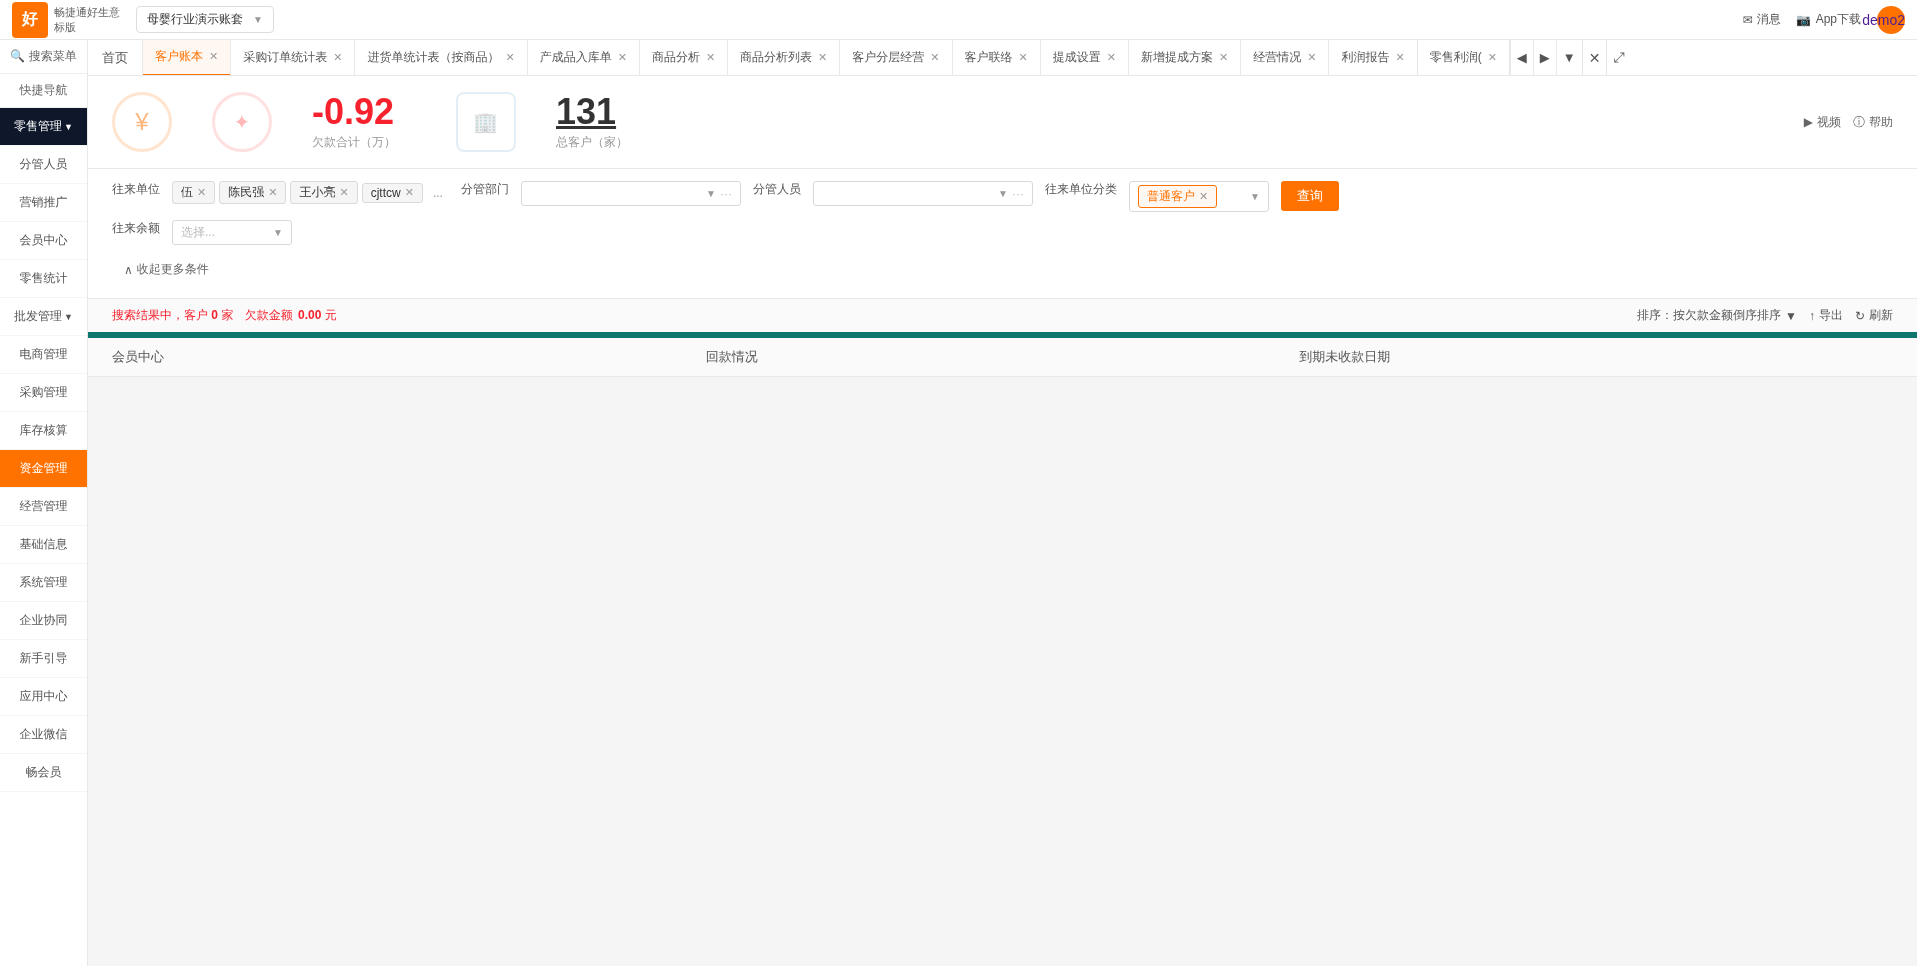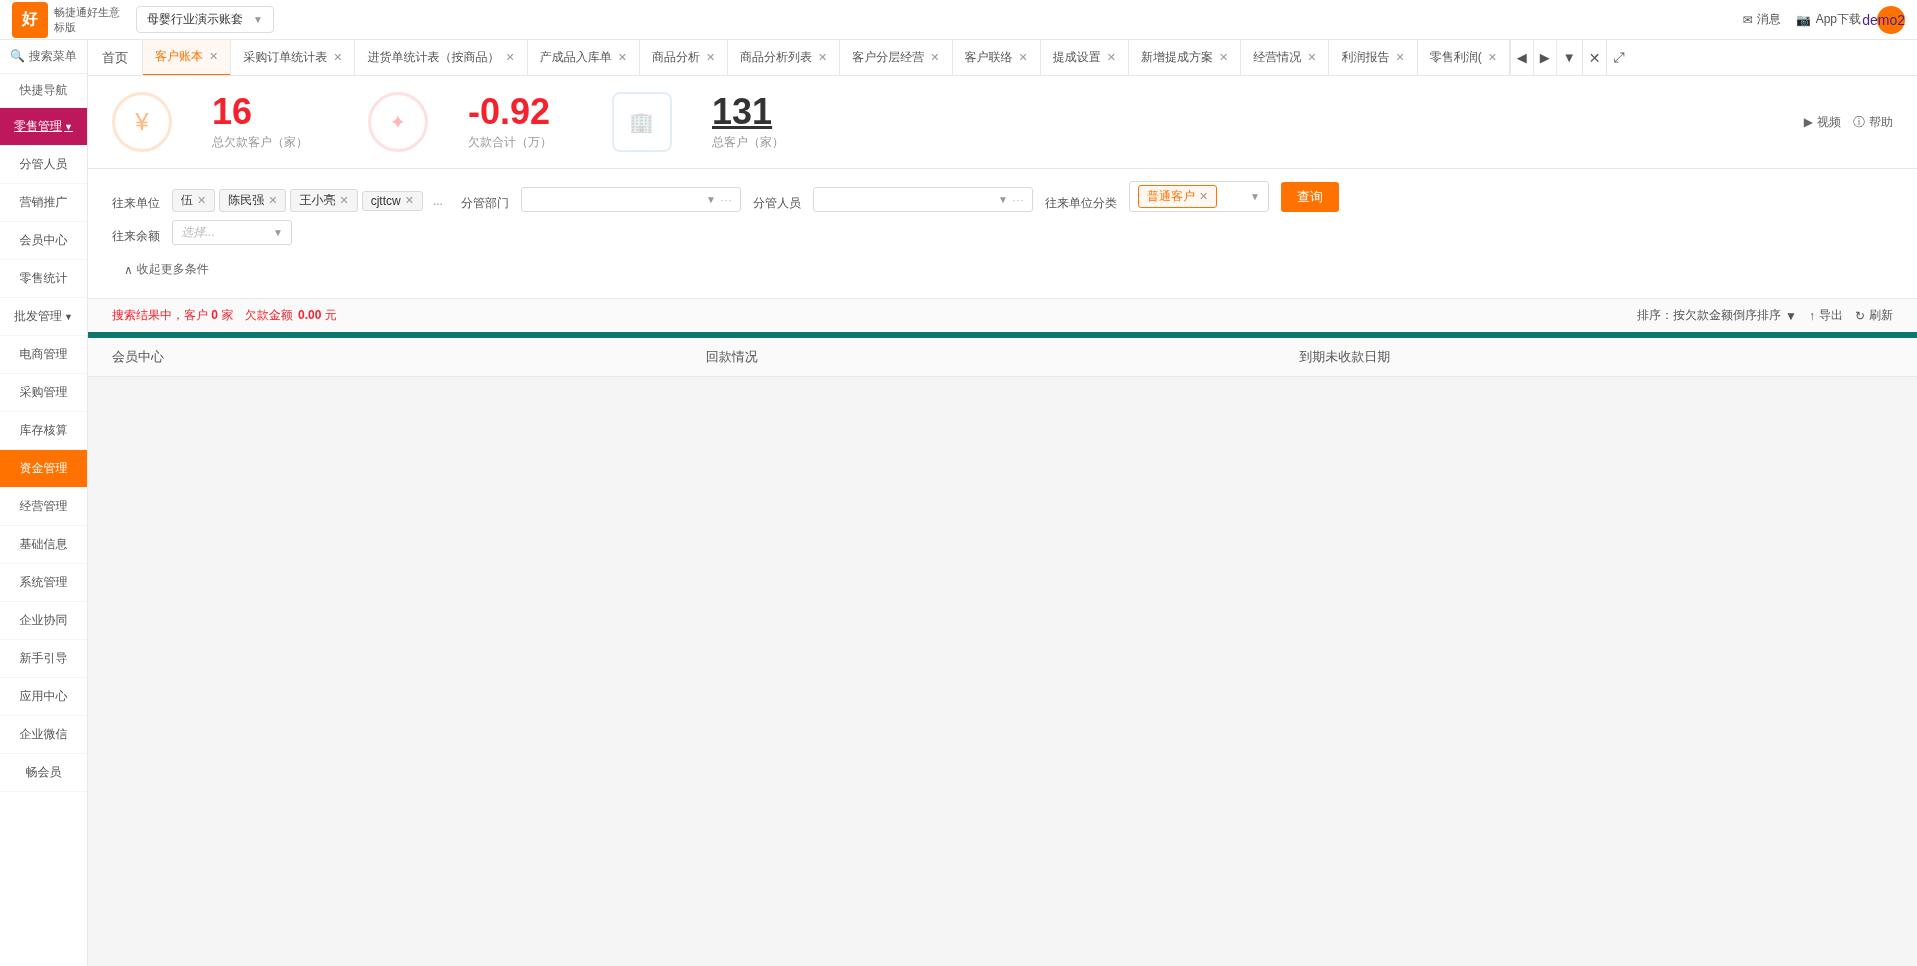--- a/index.html
+++ b/index.html
@@ -27,35 +27,35 @@
     .tab-item { display: flex; align-items: center; gap: 4px; padding: 0 12px; height: 36px; cursor: pointer; font-size: 12px; color: #555; white-space: nowrap; border-right: 1px solid #e8e8e8; position: relative; flex-shrink: 0; }
     .tab-item.active { color: #ff7200; background: #fff7f2; border-bottom: 2px solid #ff7200; }
     .tab-close { color: #999; margin-left: 2px; font-size: 11px; cursor: pointer; }
     .tab-nav-btn { padding: 0 6px; cursor: pointer; color: #555; border-left: 1px solid #e8e8e8; height: 36px; display: flex; align-items: center; }
 
     
     .sidebar-search { padding: 8px 10px; font-size: 12px; color: #666; cursor: pointer; border-bottom: 1px solid #f0f0f0; text-align: center; }
     .sidebar-quick { padding: 8px 10px; font-size: 12px; color: #666; cursor: pointer; border-bottom: 1px solid #f0f0f0; text-align: center; }
     .sidebar-nav { display: flex; flex-direction: column; }
     .sidebar-item { padding: 10px 8px; text-align: center; font-size: 12px; color: #555; cursor: pointer; border-bottom: 1px solid #f5f5f5; }
-    .sidebar-item.active { background: #be185d; color: white; text-decoration: underline; }
+    .sidebar-item.active { background: #0f172a; color: white; }
     .sidebar-item-with-arrow { display: flex; align-items: center; justify-content: center; gap: 2px; }
 
     
     .stats-section { background: #fff; padding: 16px 24px; display: flex; align-items: center; border-bottom: 1px solid #e8e8e8; position: relative; }
     .stat-block { display: flex; flex-direction: column; align-items: flex-start; padding: 0 40px 0 20px; position: relative; }
     .stat-number-red { font-size: 36px; font-weight: bold; color: #f5222d; line-height: 1; }
     .stat-number-bold { font-size: 36px; font-weight: bold; color: #333; text-decoration: underline; line-height: 1; }
     .stat-label { font-size: 12px; color: #999; margin-top: 4px; }
     .top-right-btns { margin-left: auto; display: flex; gap: 12px; }
     .help-btn { display: flex; align-items: center; gap: 4px; color: #666; font-size: 12px; cursor: pointer; }
 
     
     .filter-section { background: #fff; padding: 12px 24px; border-bottom: 1px solid #e8e8e8; }
-    .filter-row { display: flex; align-items: flex-end; gap: 12px; flex-wrap: wrap; margin-bottom: 8px; }
+    .filter-row { display: flex; align-items: flex-start; gap: 12px; flex-wrap: wrap; margin-bottom: 8px; }
     .filter-label { font-size: 12px; color: #555; white-space: nowrap; }
     .filter-tags { display: flex; align-items: center; gap: 4px; flex-wrap: wrap; }
     .filter-tag { display: flex; align-items: center; gap: 4px; padding: 2px 8px; background: #f5f5f5; border: 1px solid #d9d9d9; border-radius: 3px; font-size: 12px; color: #333; }
     .filter-tag-close { color: #999; cursor: pointer; font-size: 11px; }
     .filter-more { color: #999; cursor: pointer; font-size: 12px; padding: 2px 6px; }
     .filter-select { display: flex; align-items: center; border: 1px solid #d9d9d9; border-radius: 3px; padding: 3px 8px; font-size: 12px; color: #555; cursor: pointer; min-width: 140px; background: #fff; }
     .filter-select-wide { min-width: 220px; }
     .filter-dropdown-arrow { margin-left: auto; color: #999; font-size: 10px; }
     .collapse-btn { display: flex; align-items: center; gap: 4px; color: #666; font-size: 12px; cursor: pointer; margin: 0 auto; padding: 4px 12px; }
 
@@ -256,24 +256,20 @@
         <div class="tab-nav-btn" style="font-size:14px;">⤢</div>
       </div>
 
       <div class="main-content">
 
         <div class="stats-section">
 
           <div style="width:60px;height:60px;border-radius:50%;border:3px solid #ffcca0;display:flex;align-items:center;justify-content:center;margin-right:20px;opacity:0.5;">
             <span style="color:#ff7200;font-size:24px;">¥</span>
           </div>
-          <div class="stat-block">
-            <div class="stat-number-red">16</div>
-            <div class="stat-label">总欠款客户（家）</div>
-          </div>
 
           <div style="width:60px;height:60px;border-radius:50%;border:3px solid #ffb3b3;display:flex;align-items:center;justify-content:center;margin:0 20px;opacity:0.4;position:relative;">
             <span style="color:#ff4d4f;font-size:20px;">✦</span>
           </div>
           <div class="stat-block">
             <div class="stat-number-red">-0.92</div>
             <div class="stat-label">欠款合计（万）</div>
           </div>
 
           <div style="width:60px;height:60px;border-radius:8px;border:2px solid #b8d4e8;display:flex;align-items:center;justify-content:center;margin:0 20px;opacity:0.4;">
@@ -339,21 +335,21 @@
                 <span>普通客户</span>
                 <span class="filter-tag-close">✕</span>
               </div>
               <span class="filter-dropdown-arrow">▼</span>
             </div>
 
             <button class="btn-primary">查询</button>
           </div>
           <div class="filter-row">
             <span class="filter-label">往来余额</span>
-            <div class="filter-select" style="min-width:120px;font-style:italic;">
+            <div class="filter-select" style="min-width:120px;">
               <span style="color:#bbb;">选择...</span>
               <span class="filter-dropdown-arrow">▼</span>
             </div>
           </div>
           <div style="text-align:center;padding:4px 0;">
             <div class="collapse-btn">
               <span>∧</span>
               <span>收起更多条件</span>
             </div>
           </div>

